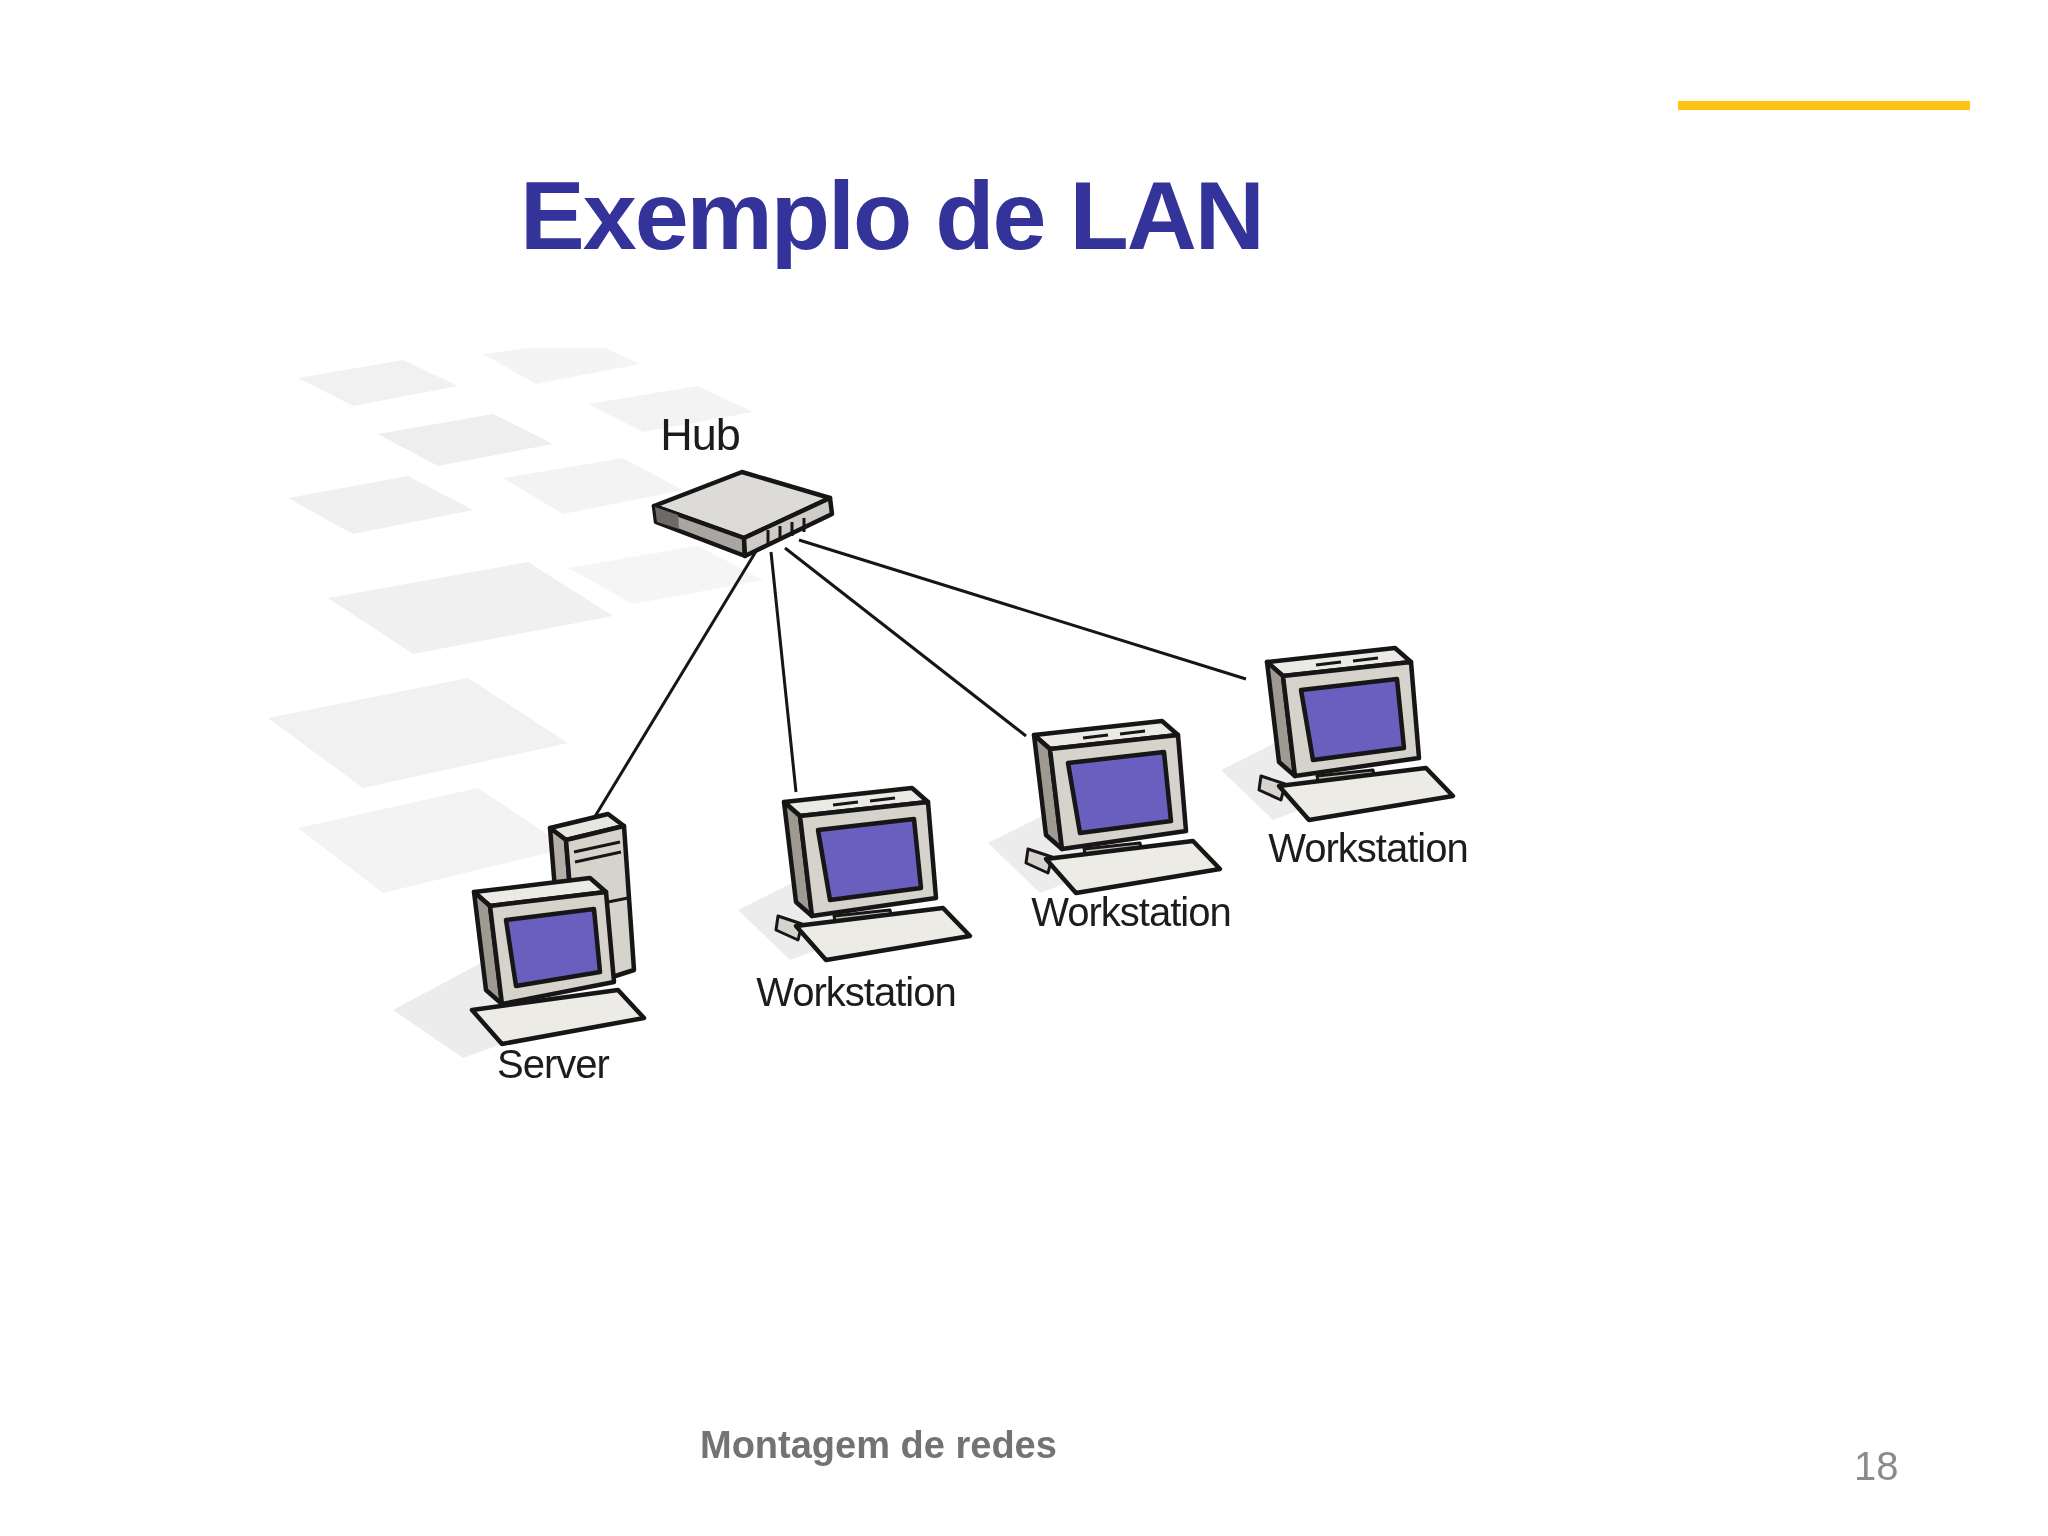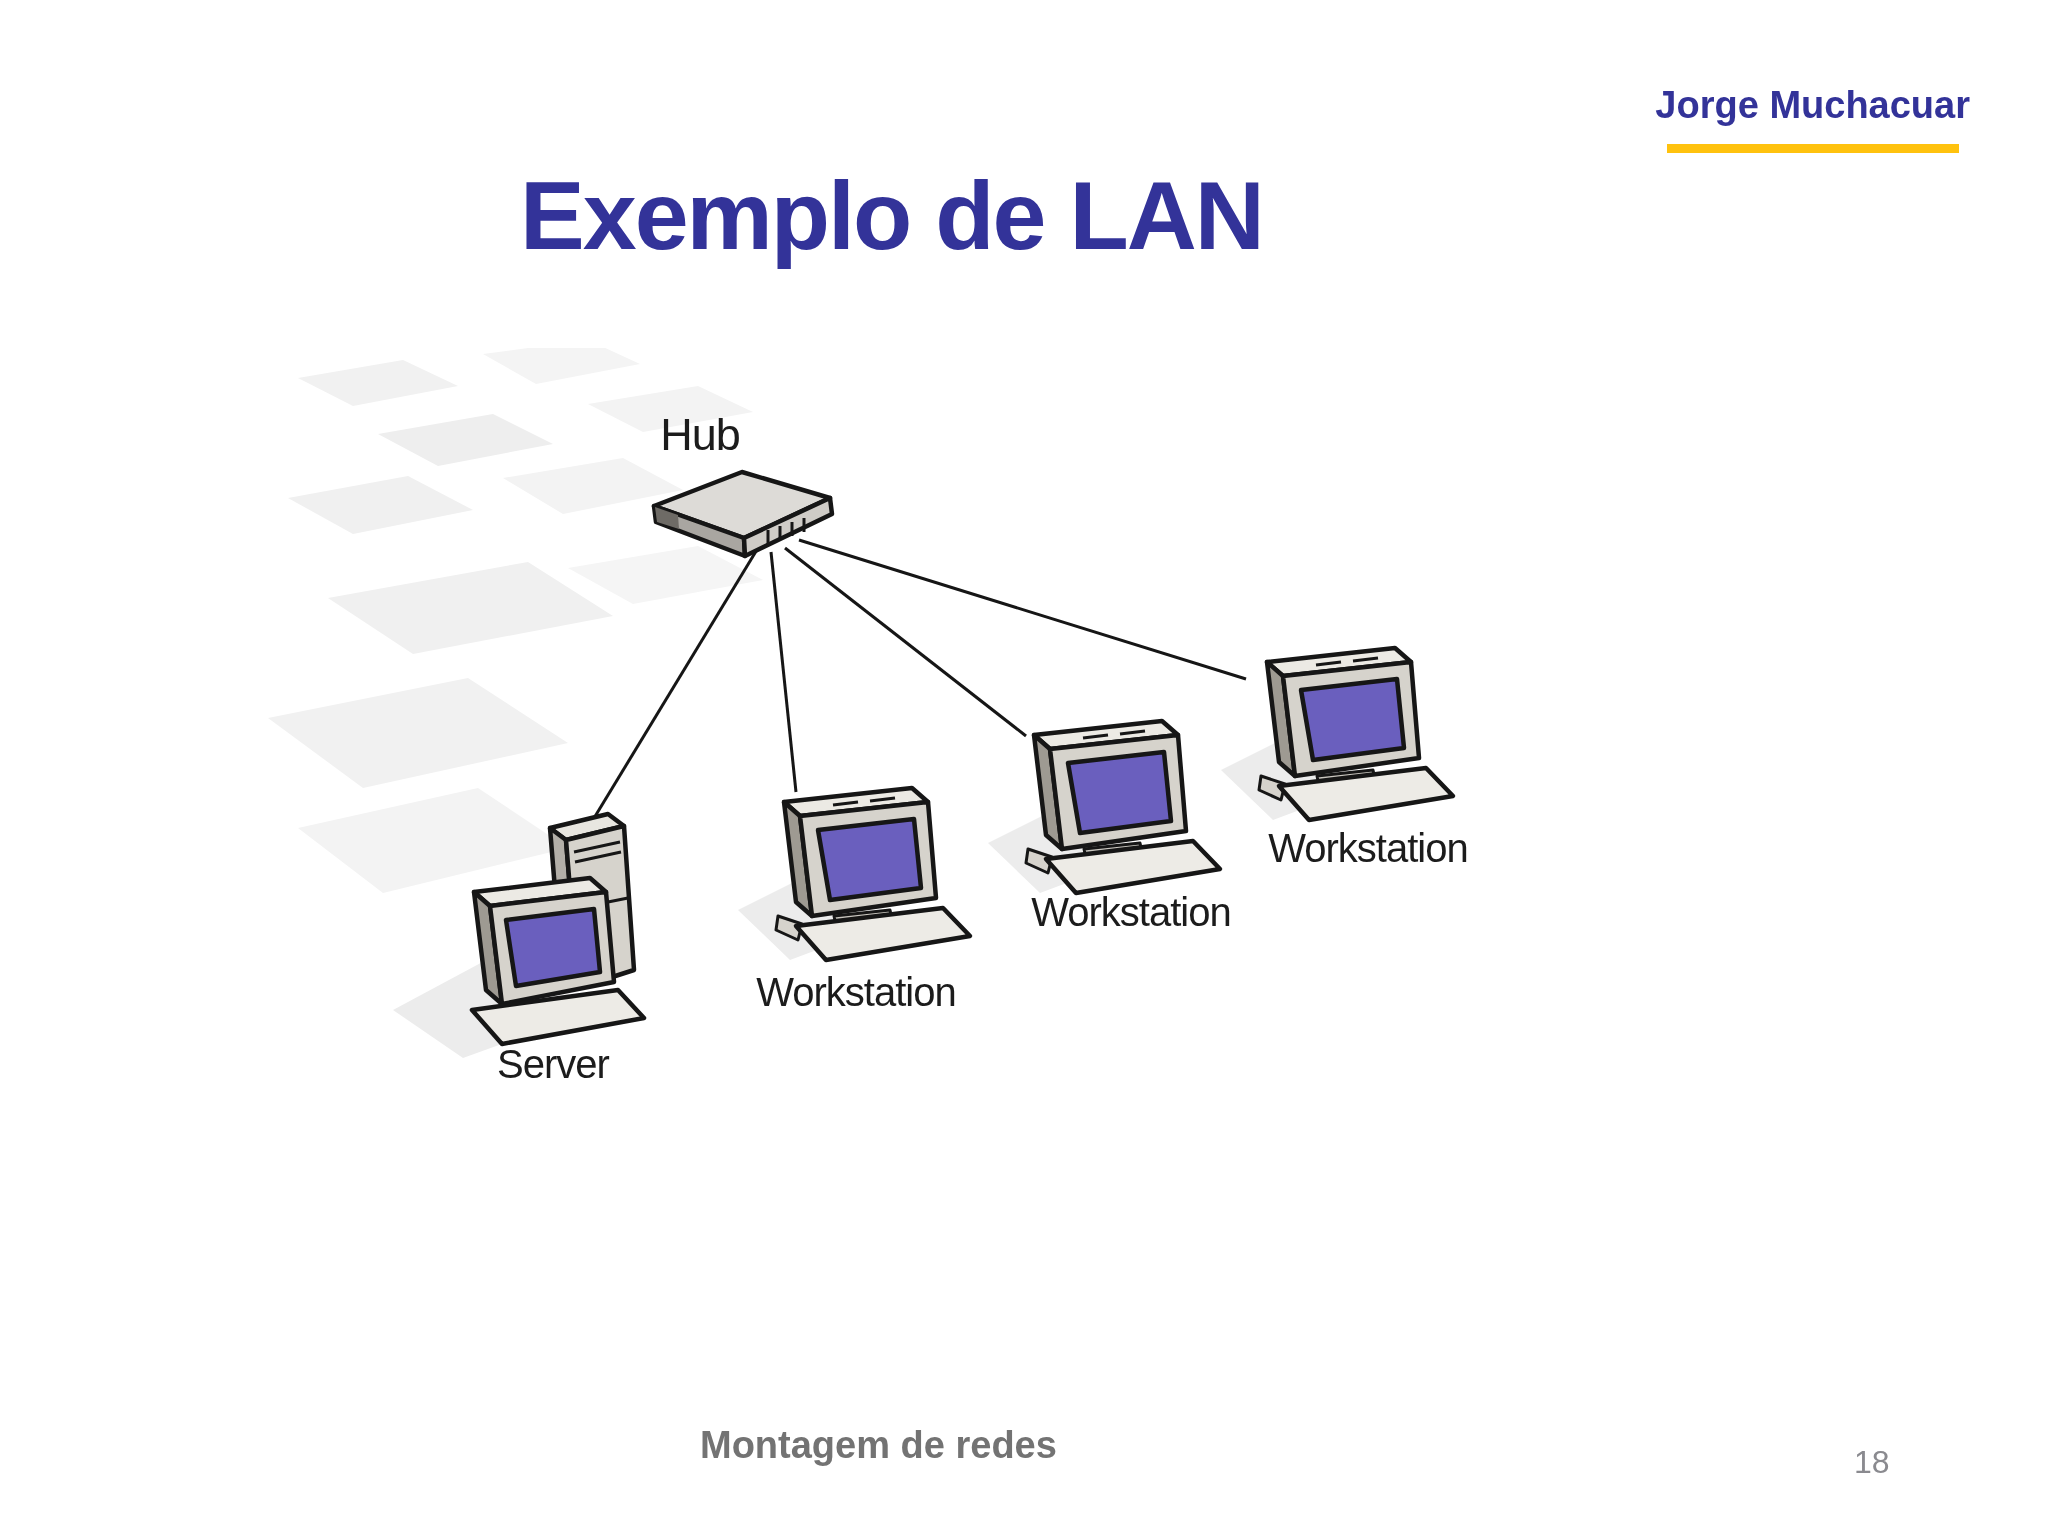--- a/index.html
+++ b/index.html
@@ -36,36 +36,35 @@
     width:1292px; height:780px;text-align:center;
   }
   .footer-title {
     position:absolute; left:700px; top:1424px; width:650px;
     text-align:left;
     color:#737373; font-size:38px; font-weight:bold;
     white-space:nowrap;
   }
   .page-number {
     position:absolute; left:1854px; top:1444px;
-    color:#8a8a8f; font-size:32px;
+    color:#8a8a8f; font-size:40px;
   }
   svg .outline { stroke:#161616; stroke-width:4.5; stroke-linejoin:round; }
   svg .thin    { stroke:#161616; stroke-width:3;   stroke-linejoin:round; }
   svg text {
     font-family:"Liberation Sans", sans-serif;
     fill:#1c1c1c;
   }
   svg .node-label { font-size:40px; letter-spacing:-1px; }
   svg .hub-label  { font-size:45px; letter-spacing:-1px; }
 </style>
 </head>
 <body>
 
 <div class="author-block">
-  <div class="author-name">Jorge Muchacuar</div>
   <div class="author-underline"></div>
 </div>
 
 <div class="slide-title">Exemplo de LAN</div>
 
 <div class="diagram-wrap">
 <svg width="1292" height="780" viewBox="0 0 1292 780">
 
   <defs>
 

